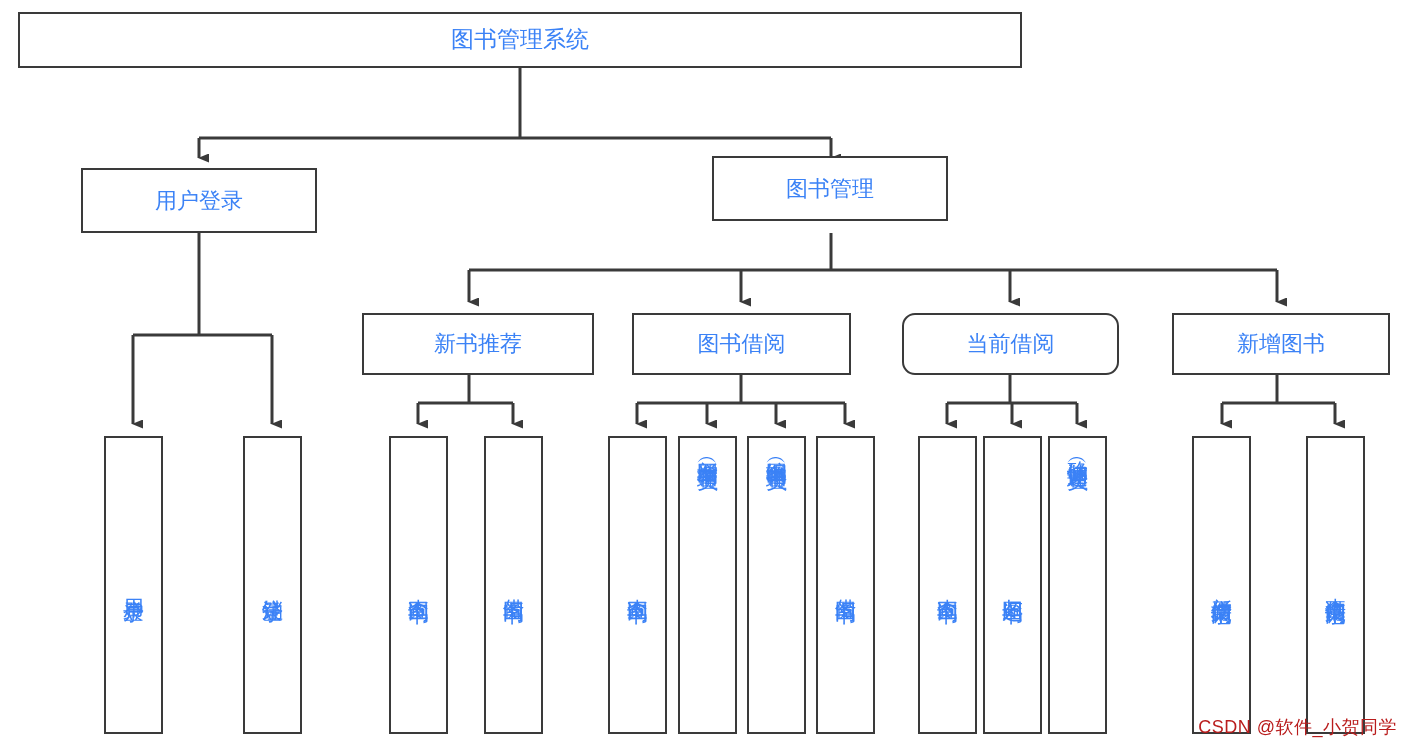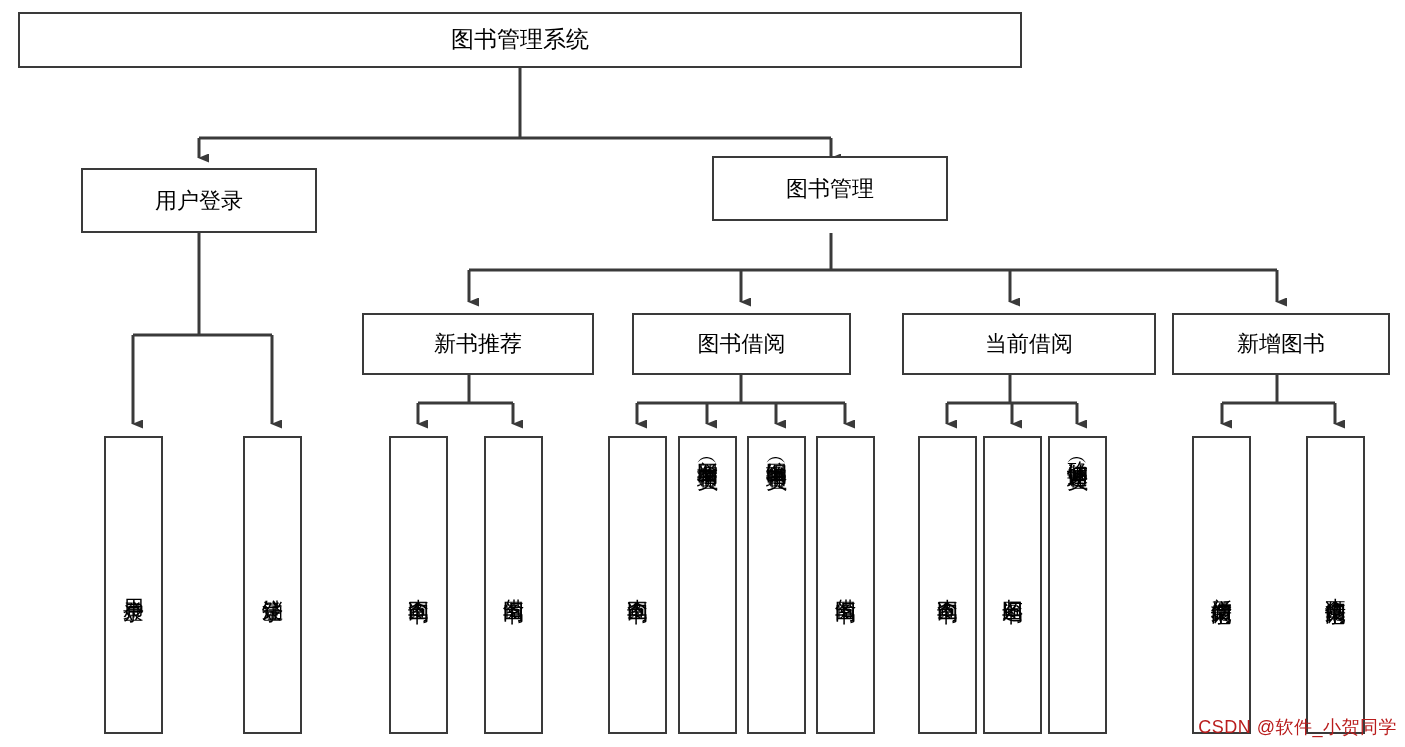--- a/index.html
+++ b/index.html
@@ -28,21 +28,21 @@
   }
   .node {
     position: absolute;
     box-sizing: border-box;
     background: #ffffff;
     border: 2.5px solid #3a3a3a;
     display: flex;
     align-items: center;
     justify-content: center;
     text-align: center;
-    color: #000000;
+    color: #3b82f6;
     line-height: 1.18;
     z-index: 3;
   }
   .node-label {
     display: block;
     white-space: pre-line;
   }
   .node-root {
     font-size: 23px;
   }
@@ -156,21 +156,21 @@
   <div class="node node-l2" style="left:712px; top:156px; width:236px; height:65px;">
     <span class="node-label">图书管理</span>
   </div>
 
   <div class="node node-l3" style="left:362px; top:313px; width:232px; height:62px;">
     <span class="node-label">新书推荐</span>
   </div>
   <div class="node node-l3" style="left:632px; top:313px; width:219px; height:62px;">
     <span class="node-label">图书借阅</span>
   </div>
-  <div class="node node-l3" style="left:902px; top:313px; width:254px; height:62px;">
+  <div class="node node-l3" style="left:902px; top:313px; width:217px; height:62px;border-radius:13px;">
     <span class="node-label">当前借阅</span>
   </div>
   <div class="node node-l3" style="left:1172px; top:313px; width:218px; height:62px;">
     <span class="node-label">新增图书</span>
   </div>
 
   <div class="node node-leaf leaf-mid" style="left:104px; top:436px; width:59px; height:298px;">
     <span class="node-label">用户登录</span>
   </div>
   <div class="node node-leaf leaf-mid" style="left:243px; top:436px; width:59px; height:298px;">

